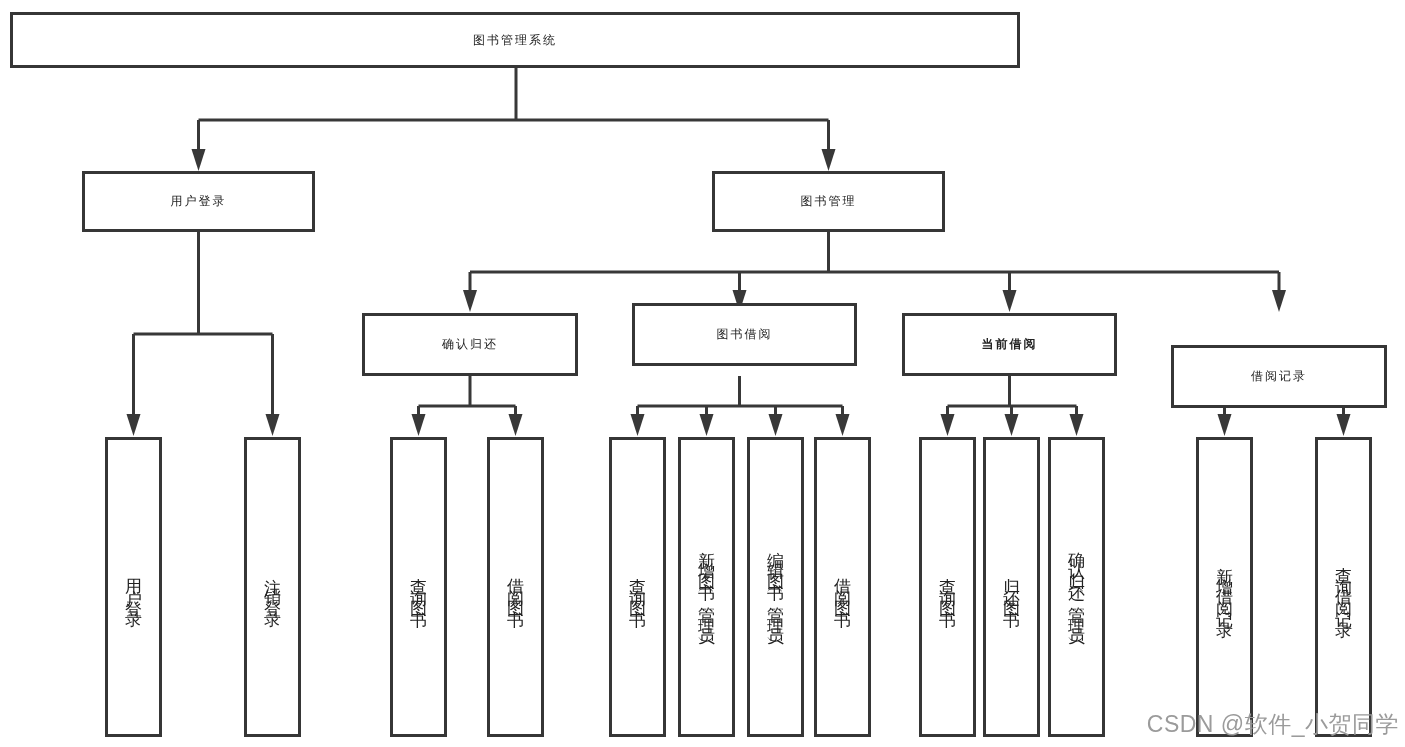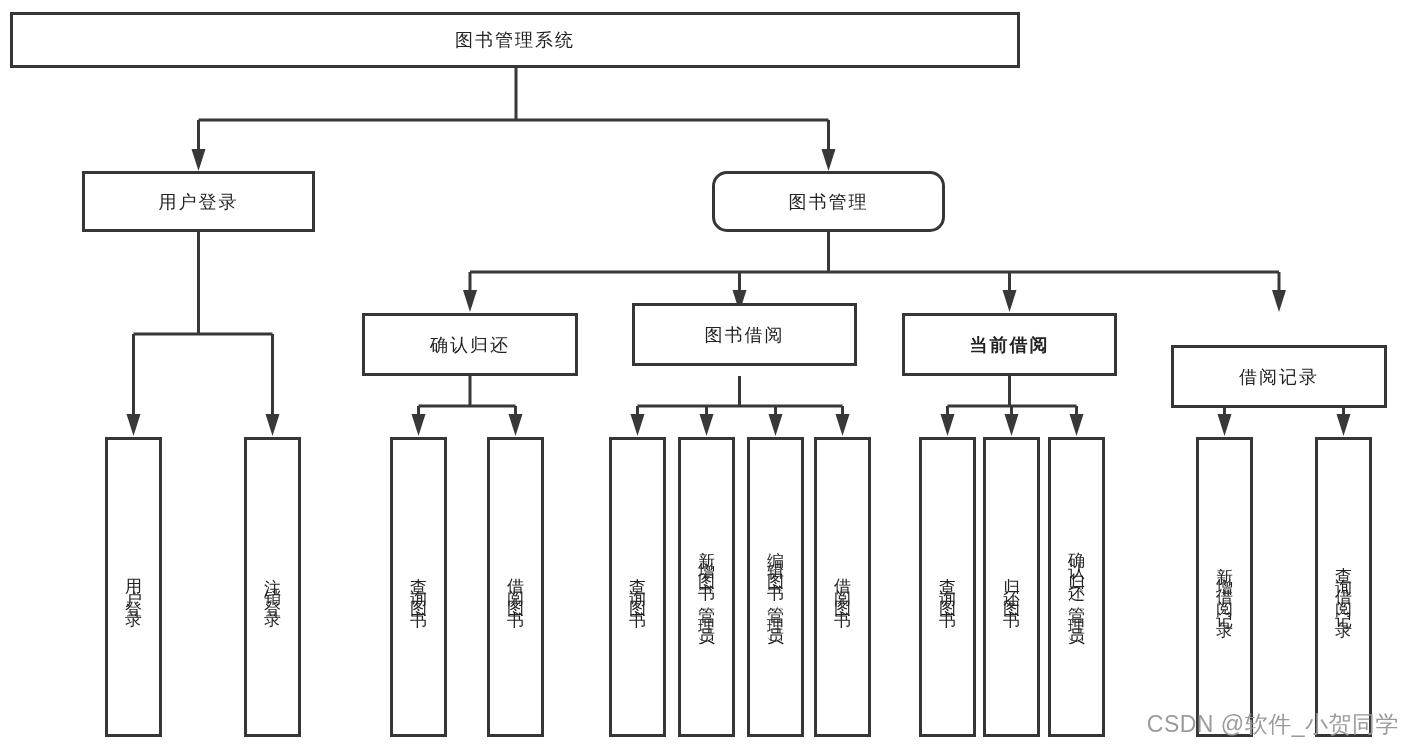--- a/index.html
+++ b/index.html
@@ -23,21 +23,21 @@
   .wires polygon { fill: var(--line); }
   .box {
     position: absolute;
     box-sizing: border-box;
     background: #ffffff;
     border: 3px solid var(--border);
     display: flex;
     align-items: center;
     justify-content: center;
     color: var(--text);
-    font-size: 18px;
+    font-size: 12px;
     letter-spacing: 2px;
     white-space: nowrap;
   }
   .leaf {
     writing-mode: vertical-rl;
     font-size: 17px;
     letter-spacing: 11px;
     white-space: normal;
   }
   .watermark {
@@ -94,21 +94,21 @@
     <g>
       <path d="M1279,376 V406 M1224.5,406 H1343.5 M1224.5,406 V415 M1343.5,406 V415"></path>
       <polygon points="1217.5,414 1231.5,414 1224.5,436"></polygon>
       <polygon points="1336.5,414 1350.5,414 1343.5,436"></polygon>
     </g>
   </svg>
 
   <div class="box" style="left:10px; top:12px; width:1010px; height:56px;">图书管理系统</div>
 
   <div class="box" style="left:82px; top:171px; width:233px; height:61px;">用户登录</div>
-  <div class="box" style="left:712px; top:171px; width:233px; height:61px;border-radius:15px;">图书管理</div>
+  <div class="box" style="left:712px; top:171px; width:233px; height:61px;">图书管理</div>
 
   <div class="box" style="left:362px; top:313px; width:216px; height:63px;">确认归还</div>
   <div class="box" style="left:632px; top:303px; width:225px; height:63px;">图书借阅</div>
   <div class="box" style="left:902px; top:313px; width:215px; height:63px;font-weight:bold;">当前借阅</div>
   <div class="box" style="left:1171px; top:313px; width:216px; height:63px;margin-top:32px;">借阅记录</div>
 
   <div class="box leaf" style="left:105px; top:437px; width:57px; height:300px;">用户登录</div>
   <div class="box leaf" style="left:244px; top:437px; width:57px; height:300px;">注销登录</div>
 
   <div class="box leaf" style="left:390px; top:437px; width:57px; height:300px;">查询图书</div>

